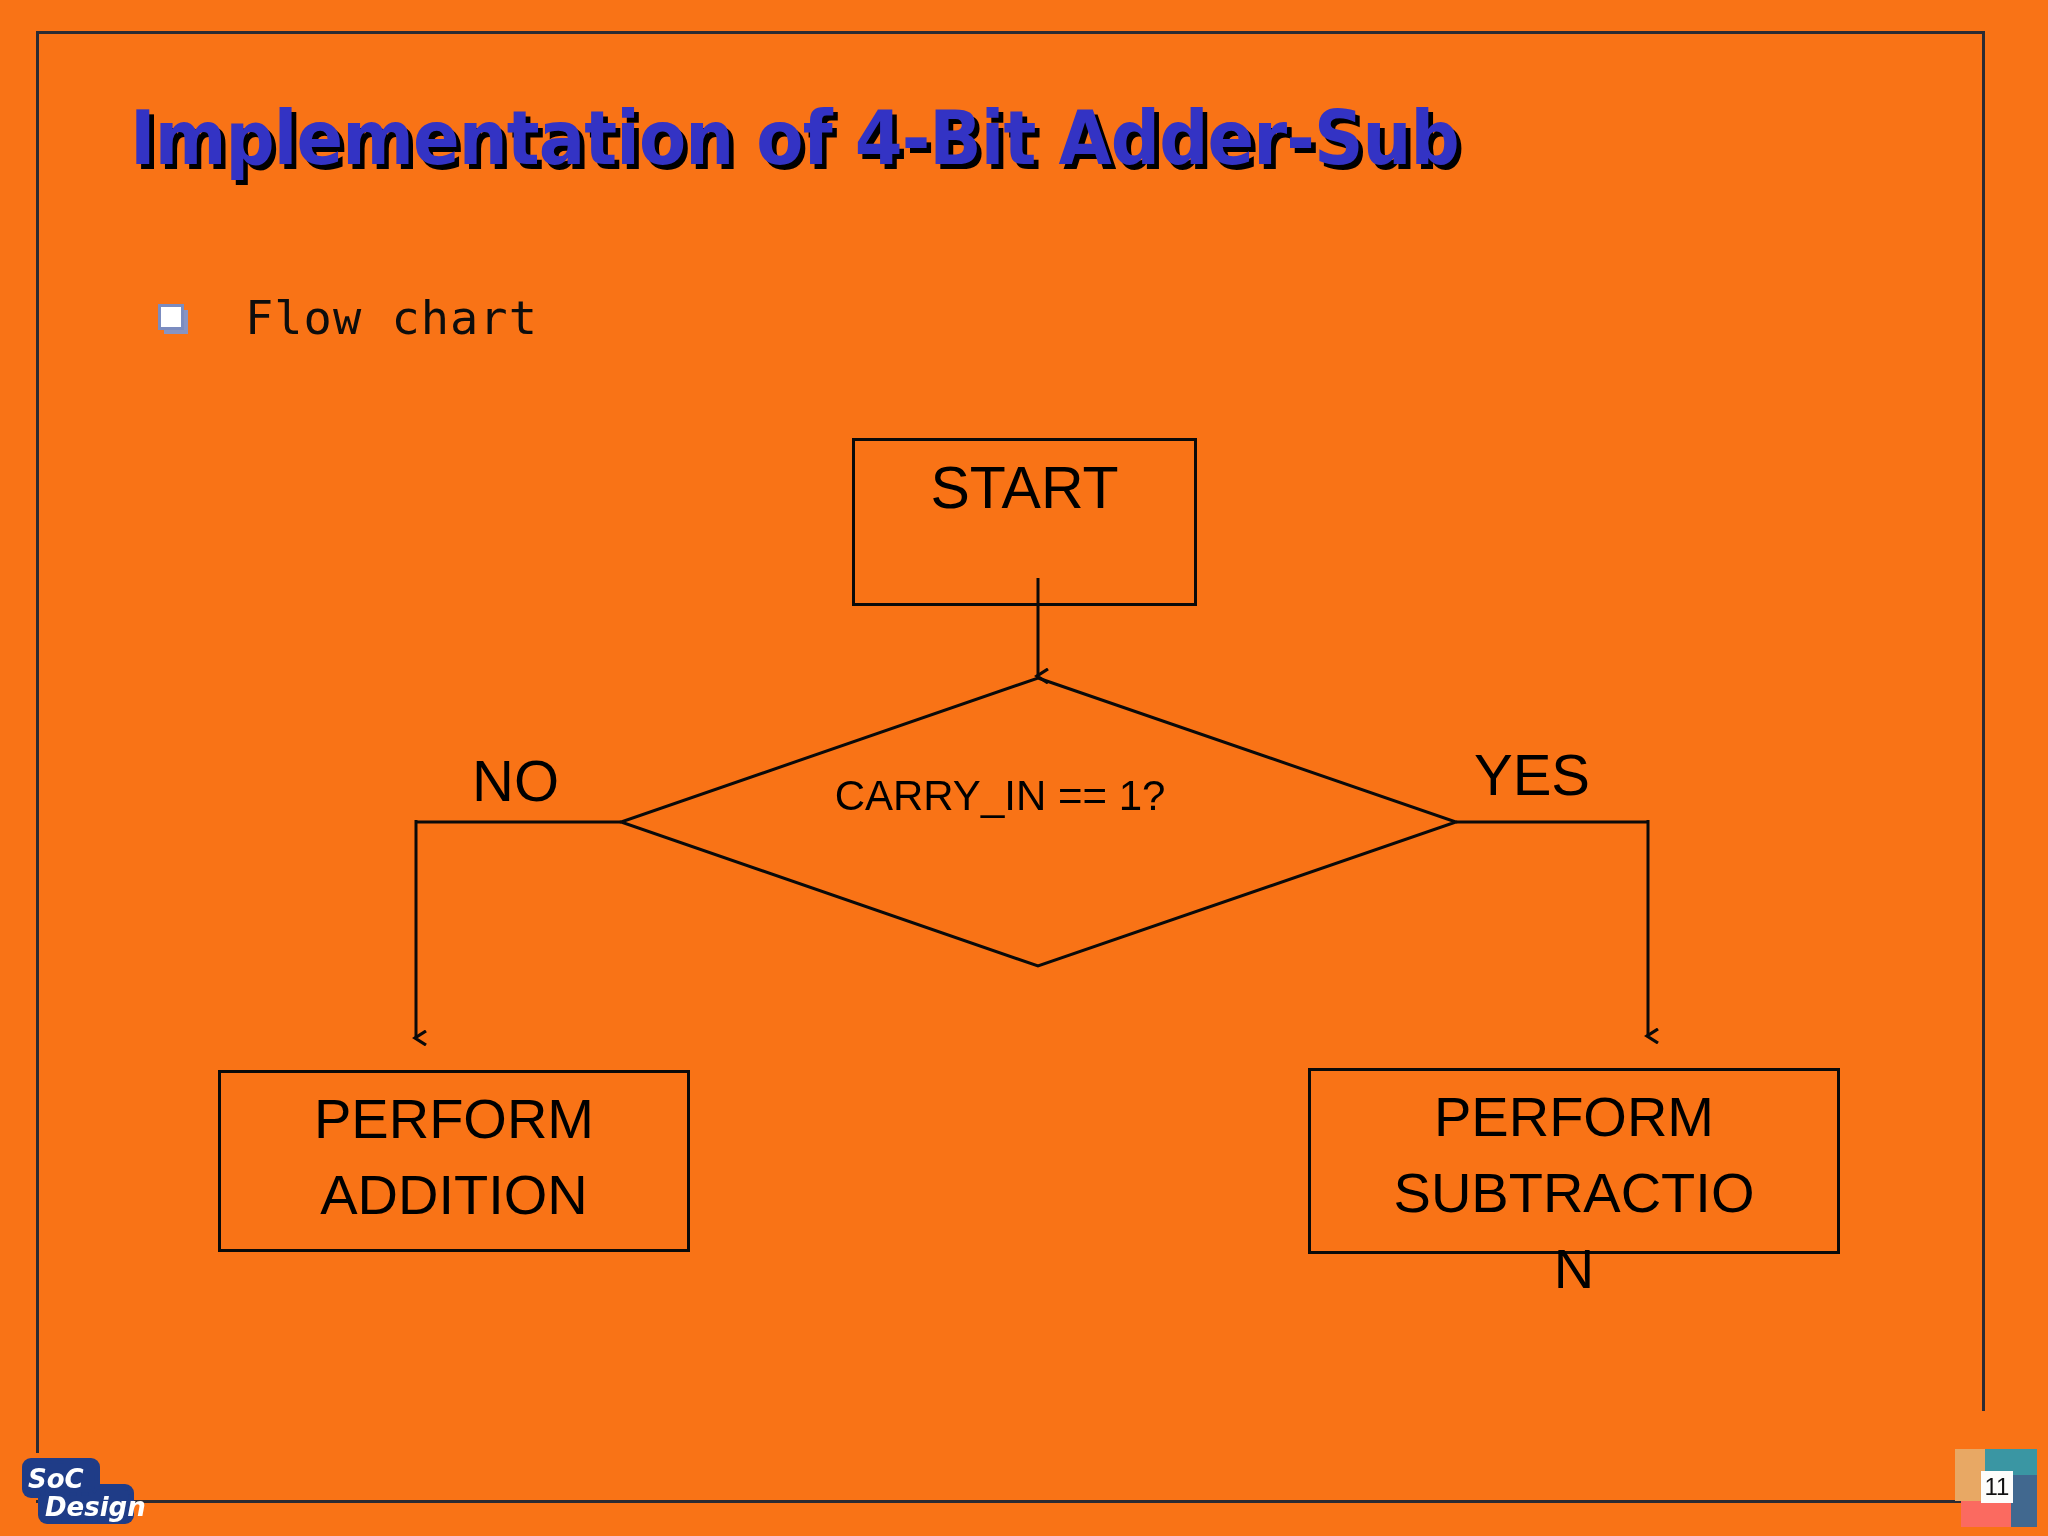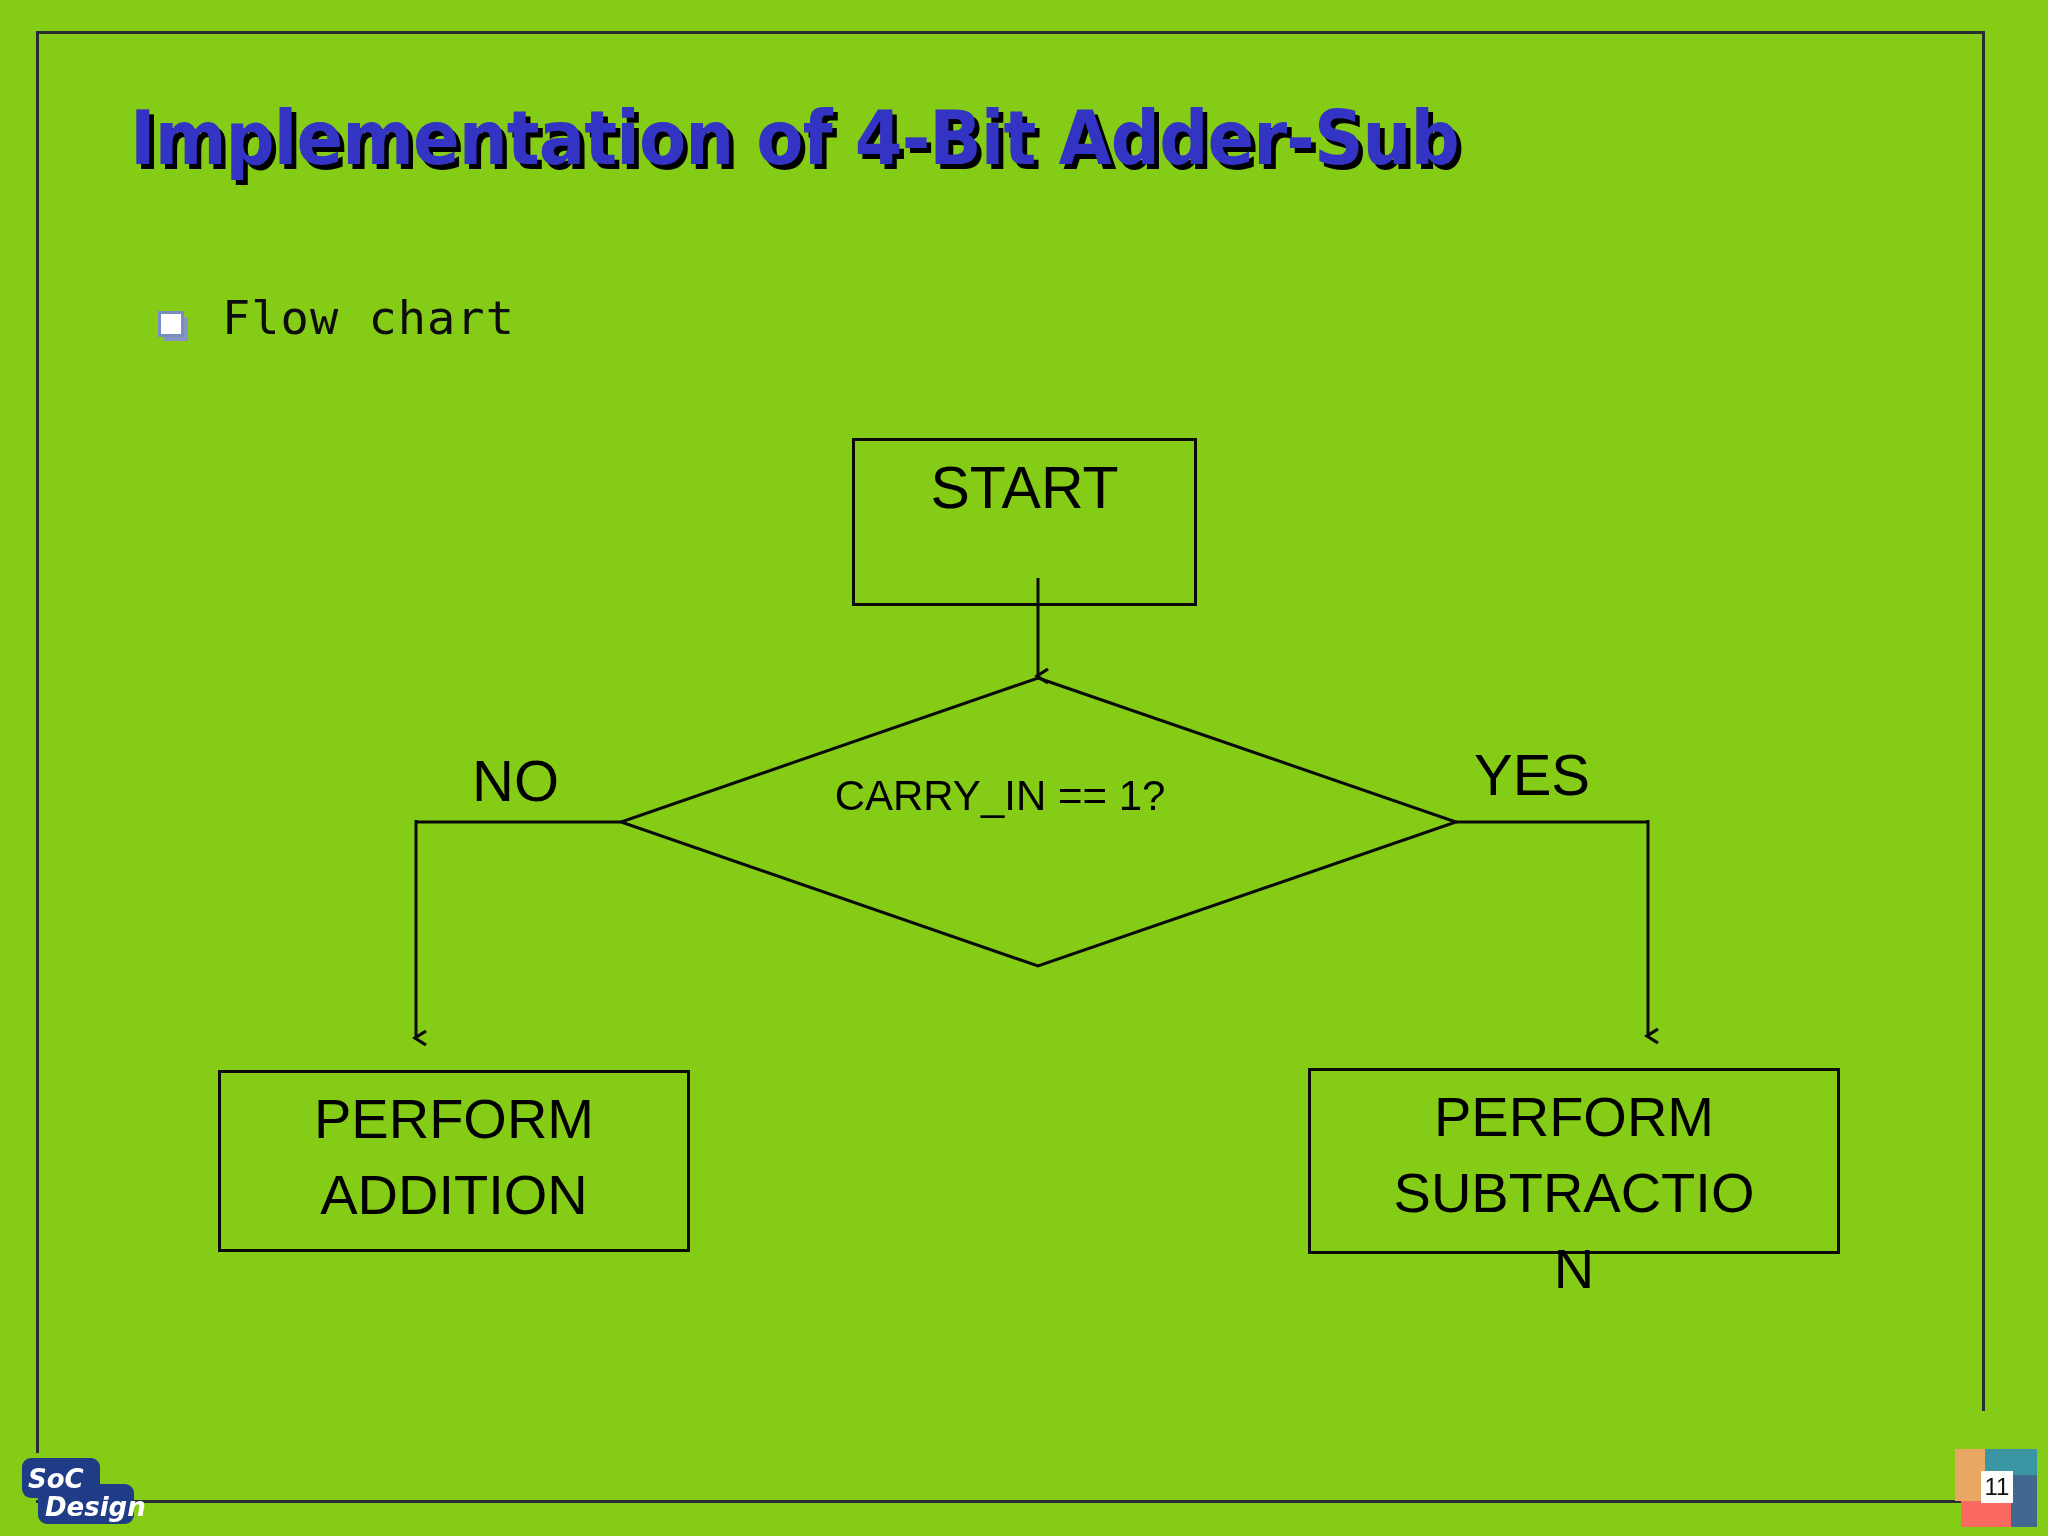--- a/index.html
+++ b/index.html
@@ -13,21 +13,21 @@
     height: 1536px;
     overflow: hidden;
     font-family: "Liberation Sans", sans-serif;
     -webkit-font-smoothing: antialiased;
   }
 
   #slide {
     position: relative;
     width: 2048px;
     height: 1536px;
-    background: #84cc16;
+    background: #f97316;
   }
 
   
   .frame-top {
     position: absolute;
     left: 36px;
     top: 31px;
     width: 1946px;
     height: 0;
     border-top: 3px solid #2b2b33;
@@ -74,22 +74,22 @@
     transform: scaleX(0.93);
     transform-origin: left center;
   }
 
   
   #bullet-row {
     position: absolute;
     left: 158px;
     top: 292px;
     display: flex;
-    align-items: center;
-    gap: 38px;
+    align-items: flex-start;
+    gap: 61px;
   }
   .bullet-glyph {
     position: relative;
     width: 26px;
     height: 26px;
     margin-top: 12px;
     box-sizing: border-box;
     border: 3px solid #7b8cc0;
     background: #ffffff;
     box-shadow: 5px 5px 0 -1px #8794c4;

